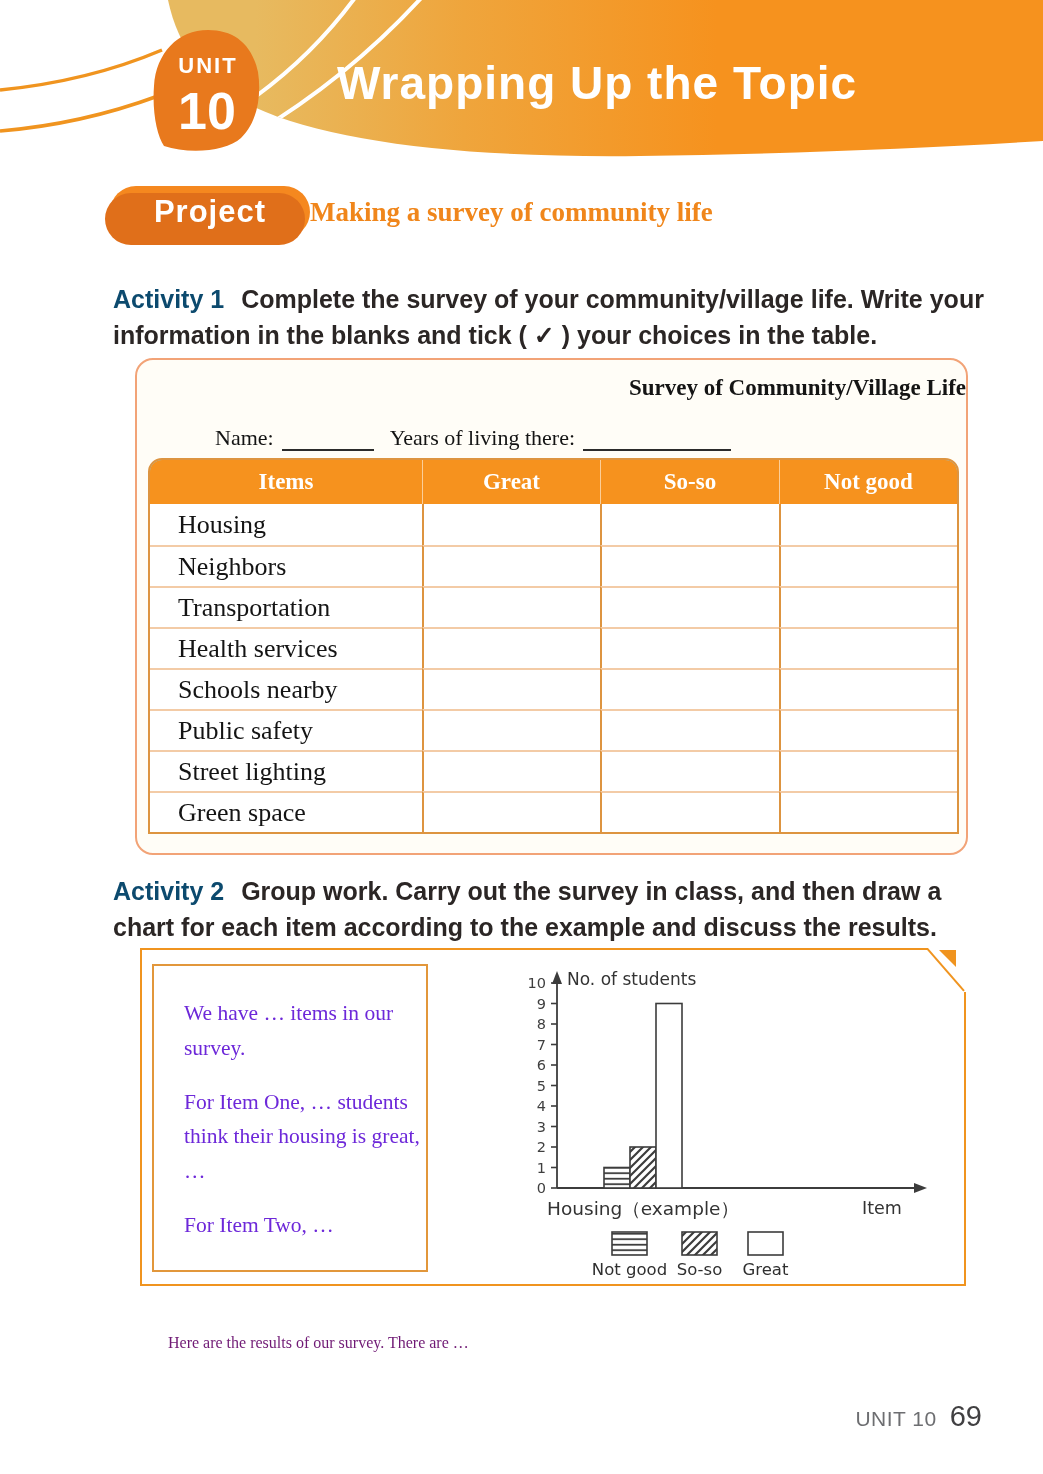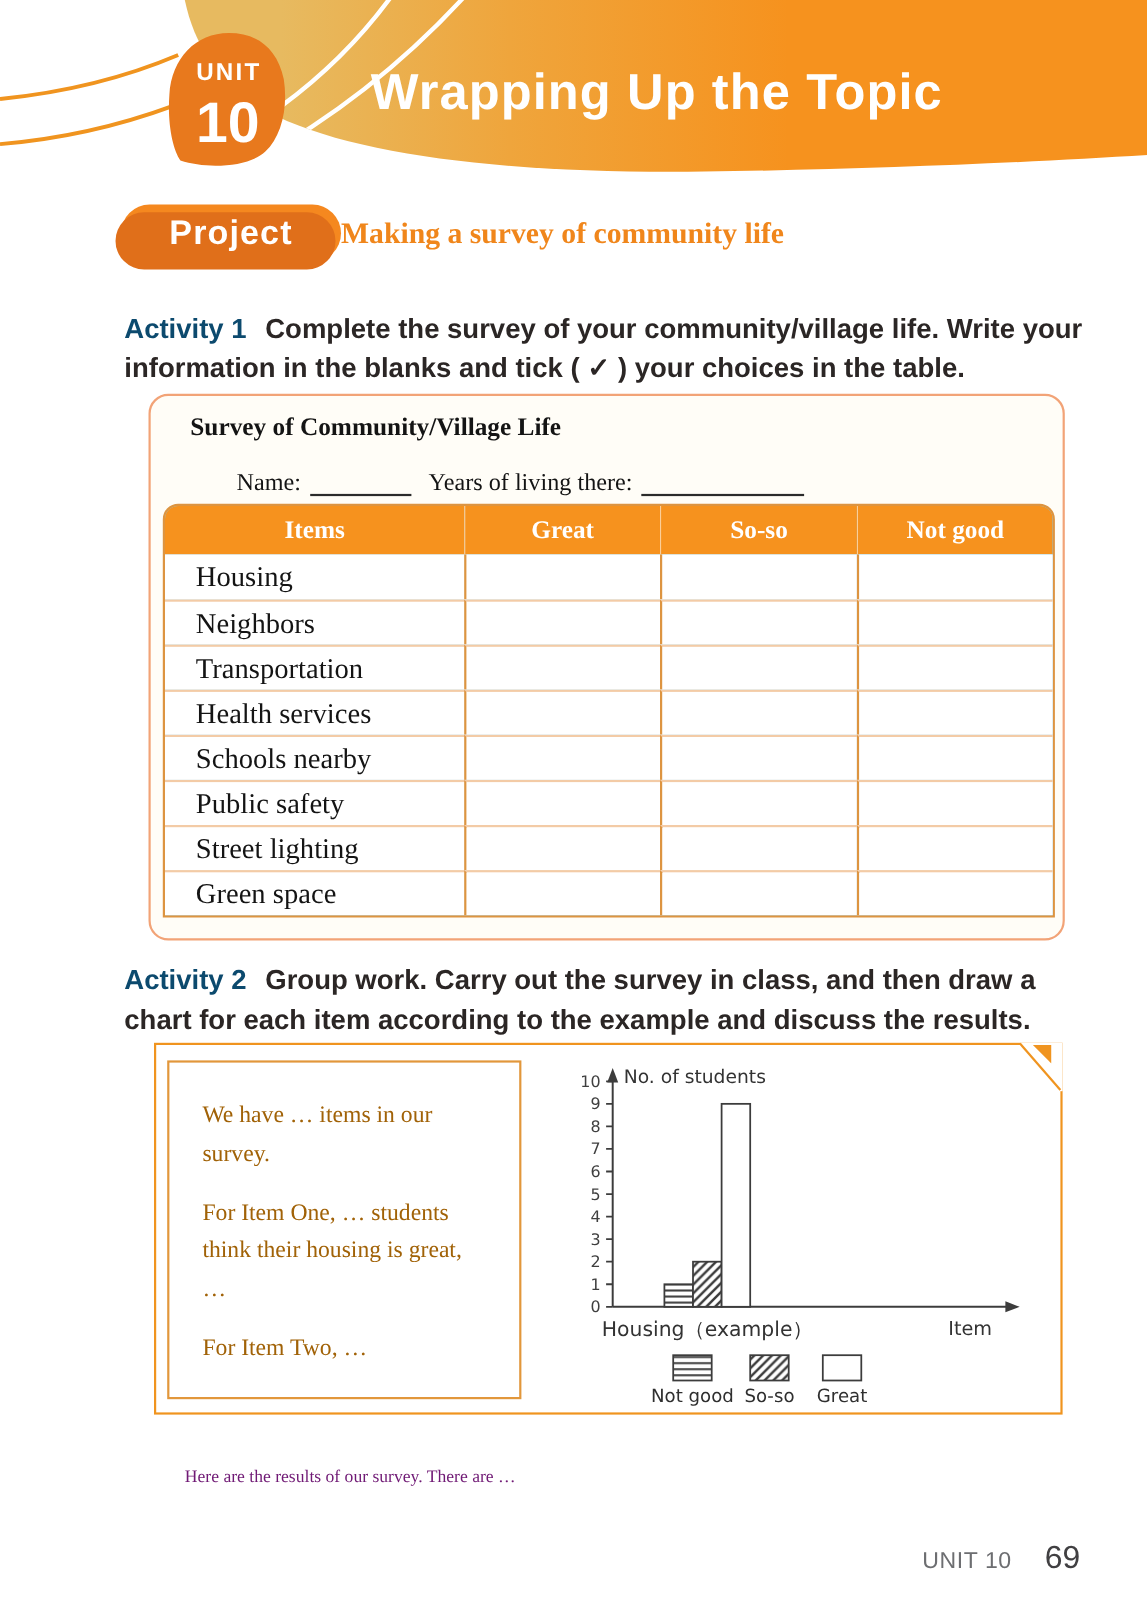--- a/index.html
+++ b/index.html
@@ -27,22 +27,22 @@
   .activity-label { color:#0c4a6e; margin-right:10px; }
   #a1-heading { top:281px; }
   #a2-heading { top:873px; }
   #a3-heading { top:1298px; }
   .serif-line { position:absolute; left:168px; top:1334px; font-family:"Liberation Serif", serif;
                 font-size:16px; color:#701a75; }
 
   
   .survey-panel { position:absolute; left:135px; top:358px; width:833px; height:497px;
                   background:#FFFDF7; border:2px solid #F2A377; border-radius:18px; }
-  .survey-title { text-align:left; margin-top:15px; font-family:"Liberation Serif", serif;
-                  font-size:23px; font-weight:bold; color:#141414;padding-left:36px; }
+  .survey-title { text-align:right; margin-top:15px; font-family:"Liberation Serif", serif;
+                  font-size:23px; font-weight:bold; color:#141414; }
   .name-row { margin:24px 0 0 78px; font-family:"Liberation Serif", serif; font-size:22px; color:#141414; }
   .blank { display:inline-block; border-bottom:2px solid #2b2b2b; height:22px; vertical-align:bottom; }
   .blank-short { width:92px; margin:0 16px 0 8px; }
   .blank-long  { width:148px; margin-left:8px; }
 
   table.survey-table { position:absolute; left:11px; top:98px; width:807px; table-layout:fixed;
                        border-collapse:separate; border-spacing:0; border:2px solid #DD9440;
                        border-radius:14px 14px 0 0; background:#7dd3fc; }
   .survey-table th { background:#F6921E; color:#fff; font-family:"Liberation Serif", serif;
                      font-weight:bold; font-size:23px; height:44px; }
@@ -56,28 +56,28 @@
                                color:#141414; padding-left:28px; }
 
   
   .example-box { position:absolute; left:140px; top:948px; width:826px; height:338px;
                  background:#fff; border:2px solid #F0941F; }
   .dog-ear { position:absolute; top:-2px; right:-2px; width:38px; height:44px; background:#fff; }
   .dog-ear .diag { position:absolute; left:0; top:0; width:56px; height:2px; background:#F0941F;
                    transform-origin:0 0; transform:rotate(49deg); }
   .dog-ear .tri { position:absolute; right:10px; top:2px; width:17px; height:17px; background:#F0941F;
                   clip-path:polygon(0 0, 100% 0, 100% 100%); }
-  .speech-box { position:absolute; left:10px; top:14px; width:322px; height:308px;
+  .speech-box { position:absolute; left:10px; top:14px; width:276px; height:308px;
                 border:2px solid #E2973B; padding:30px 0 0 30px;
-                font-family:"Liberation Serif", serif; font-size:21.5px; color:#a16207; }
+                font-family:"Liberation Serif", serif; font-size:21.5px; color:#6d28d9; }
   .speech-box p { width:252px; line-height:1.62; margin-bottom:19px; }
   .chart-svg { position:absolute; left:348px; top:6px; }
 
   
-  .page-footer { position:absolute; top:1400px; right:61px; display:flex; align-items:baseline; gap:30px; }
+  .page-footer { position:absolute; top:1400px; right:61px; display:flex; align-items:baseline; gap:13px; }
   .footer-unit { font-size:21px; color:#6d6e71; letter-spacing:0.5px; }
   .footer-page { font-size:29px; color:#414042; }
 </style>
 </head>
 <body>
 
 <div class="page">
 
   <svg class="header-art" width="1043" height="240" viewBox="0 0 1043 240">
     <defs>

